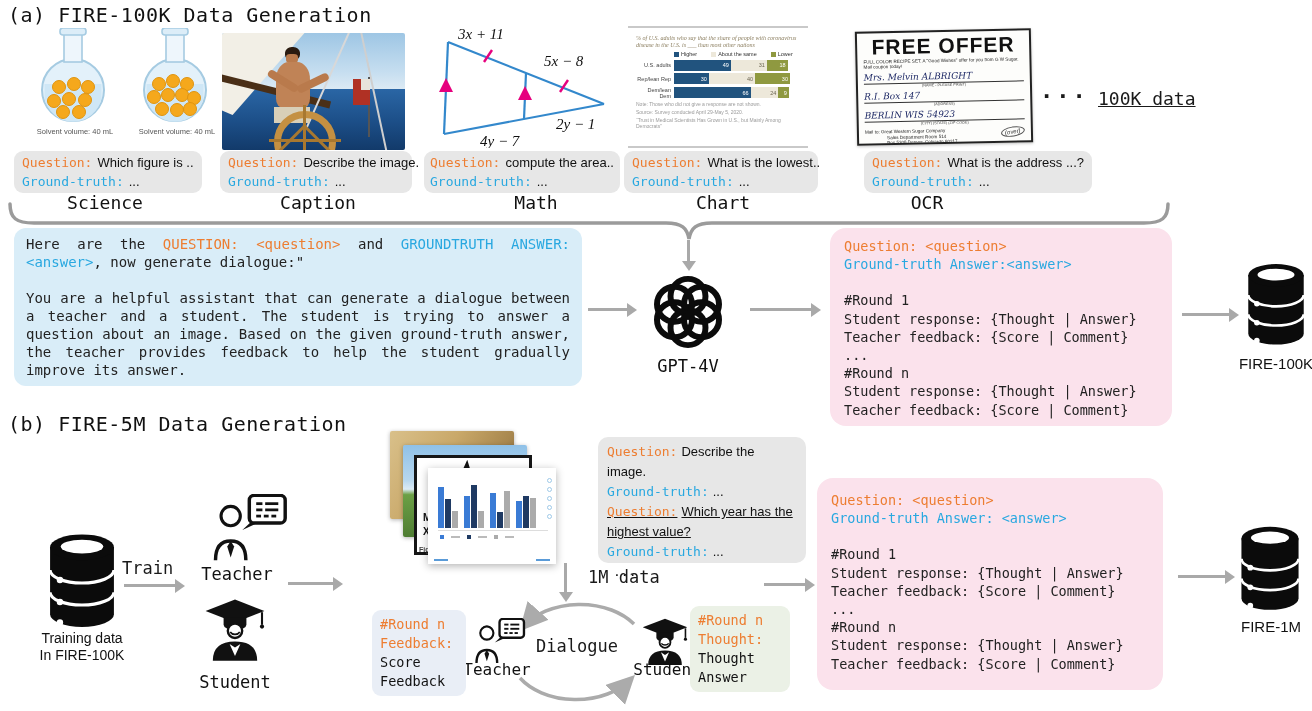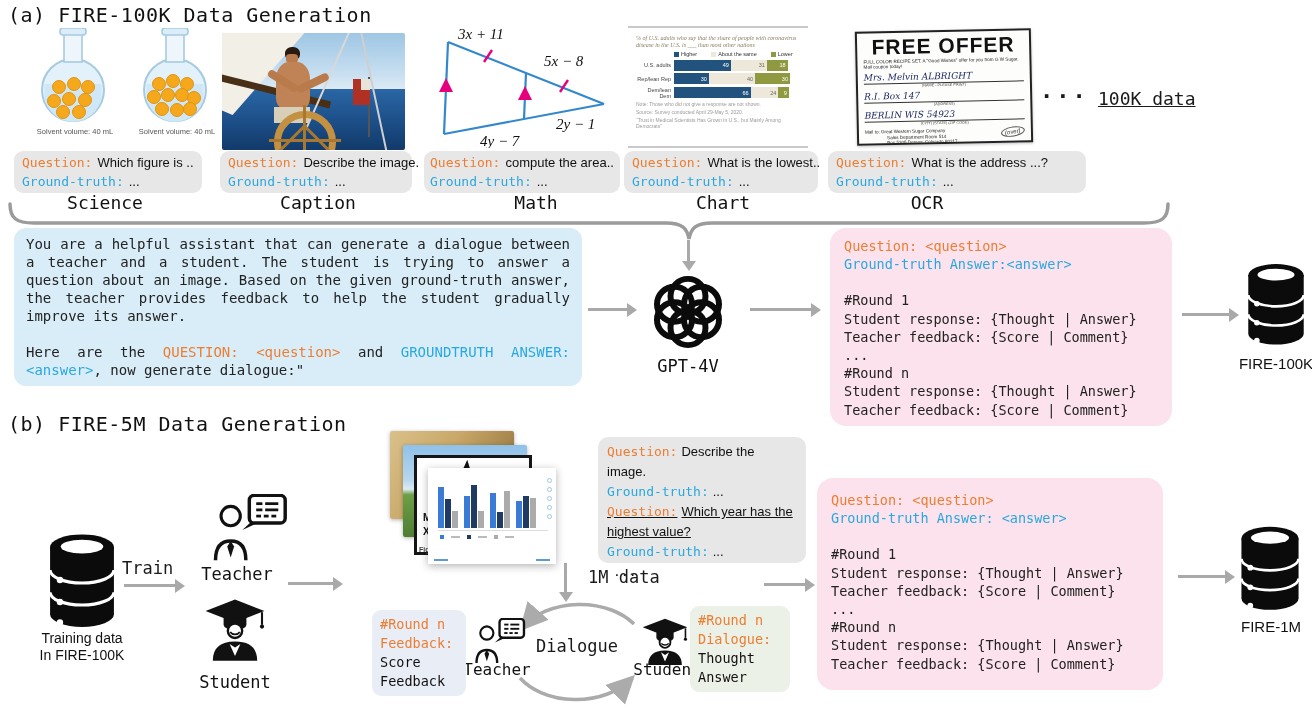--- a/index.html
+++ b/index.html
@@ -285,36 +285,36 @@
     <div class="coupon-hint">(NAME - PLEASE PRINT)</div>
     <div class="coupon-line">R.I.   Box 147</div>
     <div class="coupon-hint">(ADDRESS)</div>
     <div class="coupon-line">BERLIN    WIS    54923</div>
     <div class="coupon-hint">(CITY)      (STATE)      (ZIP CODE)</div>
     <div class="coupon-mail">Mail to: Great Western Sugar Company</div>
     <div class="coupon-mail" style="margin-top:0;margin-left:22px;">Sales Department  Room 514</div>
     <div class="coupon-mail" style="margin-top:0;margin-left:22px;">Box 5308  Denver, Colorado  80217</div>
     <div class="coupon-over">(over)</div>
   </div>
-  <div class="abs qbox" style="left:828px;top:151px;width:258px;">
+  <div class="abs qbox" style="left:864px;top:151px;width:228px;">
     <div><span class="lab orange">Question:</span><span class="txt sans">What is the address ...?</span></div>
     <div><span class="lab blue">Ground-truth:</span><span class="txt sans">...</span></div>
   </div>
   <div class="abs cat-label" style="left:852px;top:192px;width:150px;">OCR</div>
 
   <div class="abs" style="left:1040px;top:84px;font-size:22px;font-weight:bold;letter-spacing:3px;">···</div>
   <div class="abs" style="left:1098px;top:88px;font-size:18px;text-decoration:underline;">100K data</div>
 
   <svg class="abs" style="left:0;top:200px;width:1200px;height:44px;" viewBox="0 0 1200 44">
     <path d="M10,4 C10,18 16,23 34,23 L666,23 C682,23 687,28 689,39 C691,28 696,23 712,23 L1144,23 C1162,23 1168,18 1168,4" fill="none" stroke="#9b9b9b" stroke-width="3.5" stroke-linecap="round"></path>
   </svg>
 
   <div class="abs bluebox" style="left:14px;top:228px;width:568px;height:158px;">
+    <p><span>Here are the </span><span class="orange">QUESTION: &lt;question&gt;</span><span> and </span><span class="blue">GROUNDTRUTH ANSWER:&lt;answer&gt;</span><span>, now generate dialogue:"</span></p>
     <p>You are a helpful assistant that can generate a dialogue between a teacher and a student. The student is trying to answer a question about an image. Based on the given ground-truth answer, the teacher provides feedback to help the student gradually improve its answer.</p>
-    <p><span>Here are the </span><span class="orange">QUESTION: &lt;question&gt;</span><span> and </span><span class="blue">GROUNDTRUTH ANSWER:&lt;answer&gt;</span><span>, now generate dialogue:"</span></p>
   </div>
 
   <svg class="abs" style="left:642px;top:266px;width:92px;height:92px;">
       <use href="#icon-gpt" width="92" height="92"></use>
     </svg>
   <div class="abs iconlabel" style="left:618px;top:356px;width:140px;">GPT-4V</div>
 
   <div class="abs pinkbox" style="left:830px;top:228px;width:342px;height:198px;">
     <div class="orange">Question: &lt;question&gt;</div>
     <div class="blue">Ground-truth Answer:&lt;answer&gt;</div>
@@ -443,21 +443,21 @@
   <div class="abs iconlabel" style="left:612px;top:660px;width:110px;font-size:16px;">Student</div>
 
   <div class="abs smallbox" style="left:372px;top:610px;width:94px;background:var(--box_feedback);">
     <div class="orange">#Round n</div>
     <div class="orange">Feedback:</div>
     <div>Score</div>
     <div>Feedback</div>
   </div>
   <div class="abs smallbox" style="left:690px;top:606px;width:100px;background:var(--box_response);">
     <div class="orange">#Round n</div>
-    <div class="orange">Dialogue:</div>
+    <div class="orange">Thought:</div>
     <div>Thought</div>
     <div>Answer</div>
   </div>
 
   <div class="harrow" style="left:764px;top:583px;width:42px;"></div>
 
   <div class="abs pinkbox" style="left:817px;top:478px;width:346px;height:212px;padding-top:13px;">
     <div class="orange">Question: &lt;question&gt;</div>
     <div class="blue">Ground-truth Answer: &lt;answer&gt;</div>
     <div style="height:18px;"></div>

